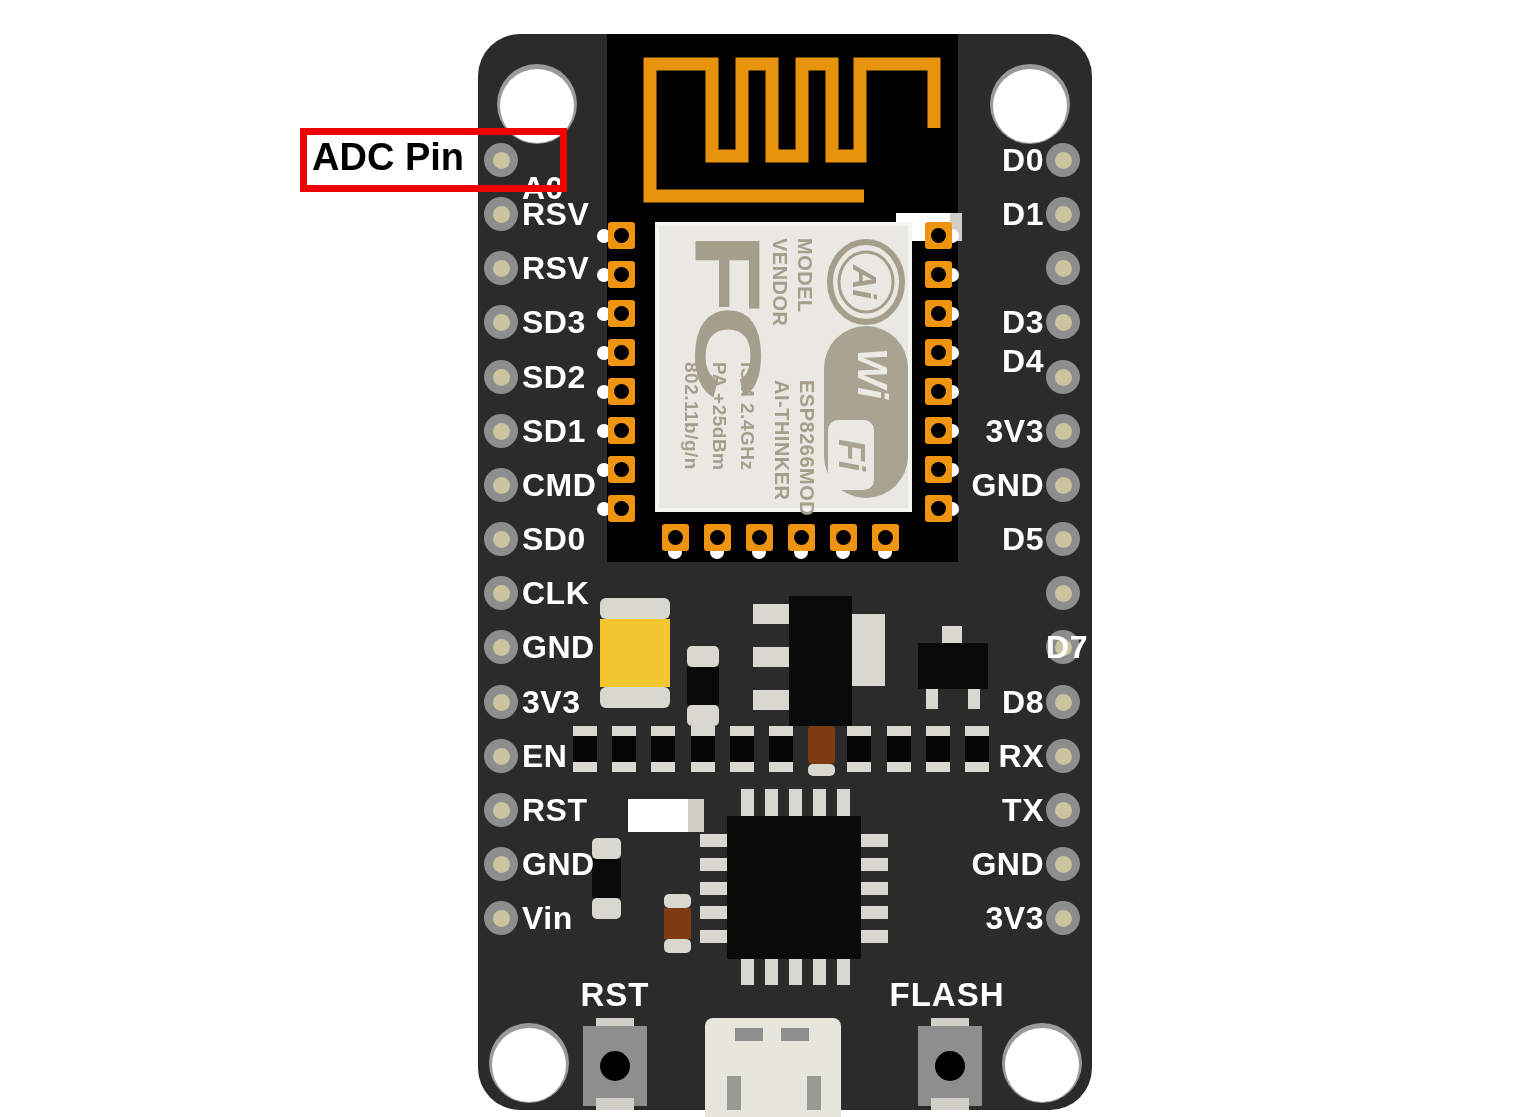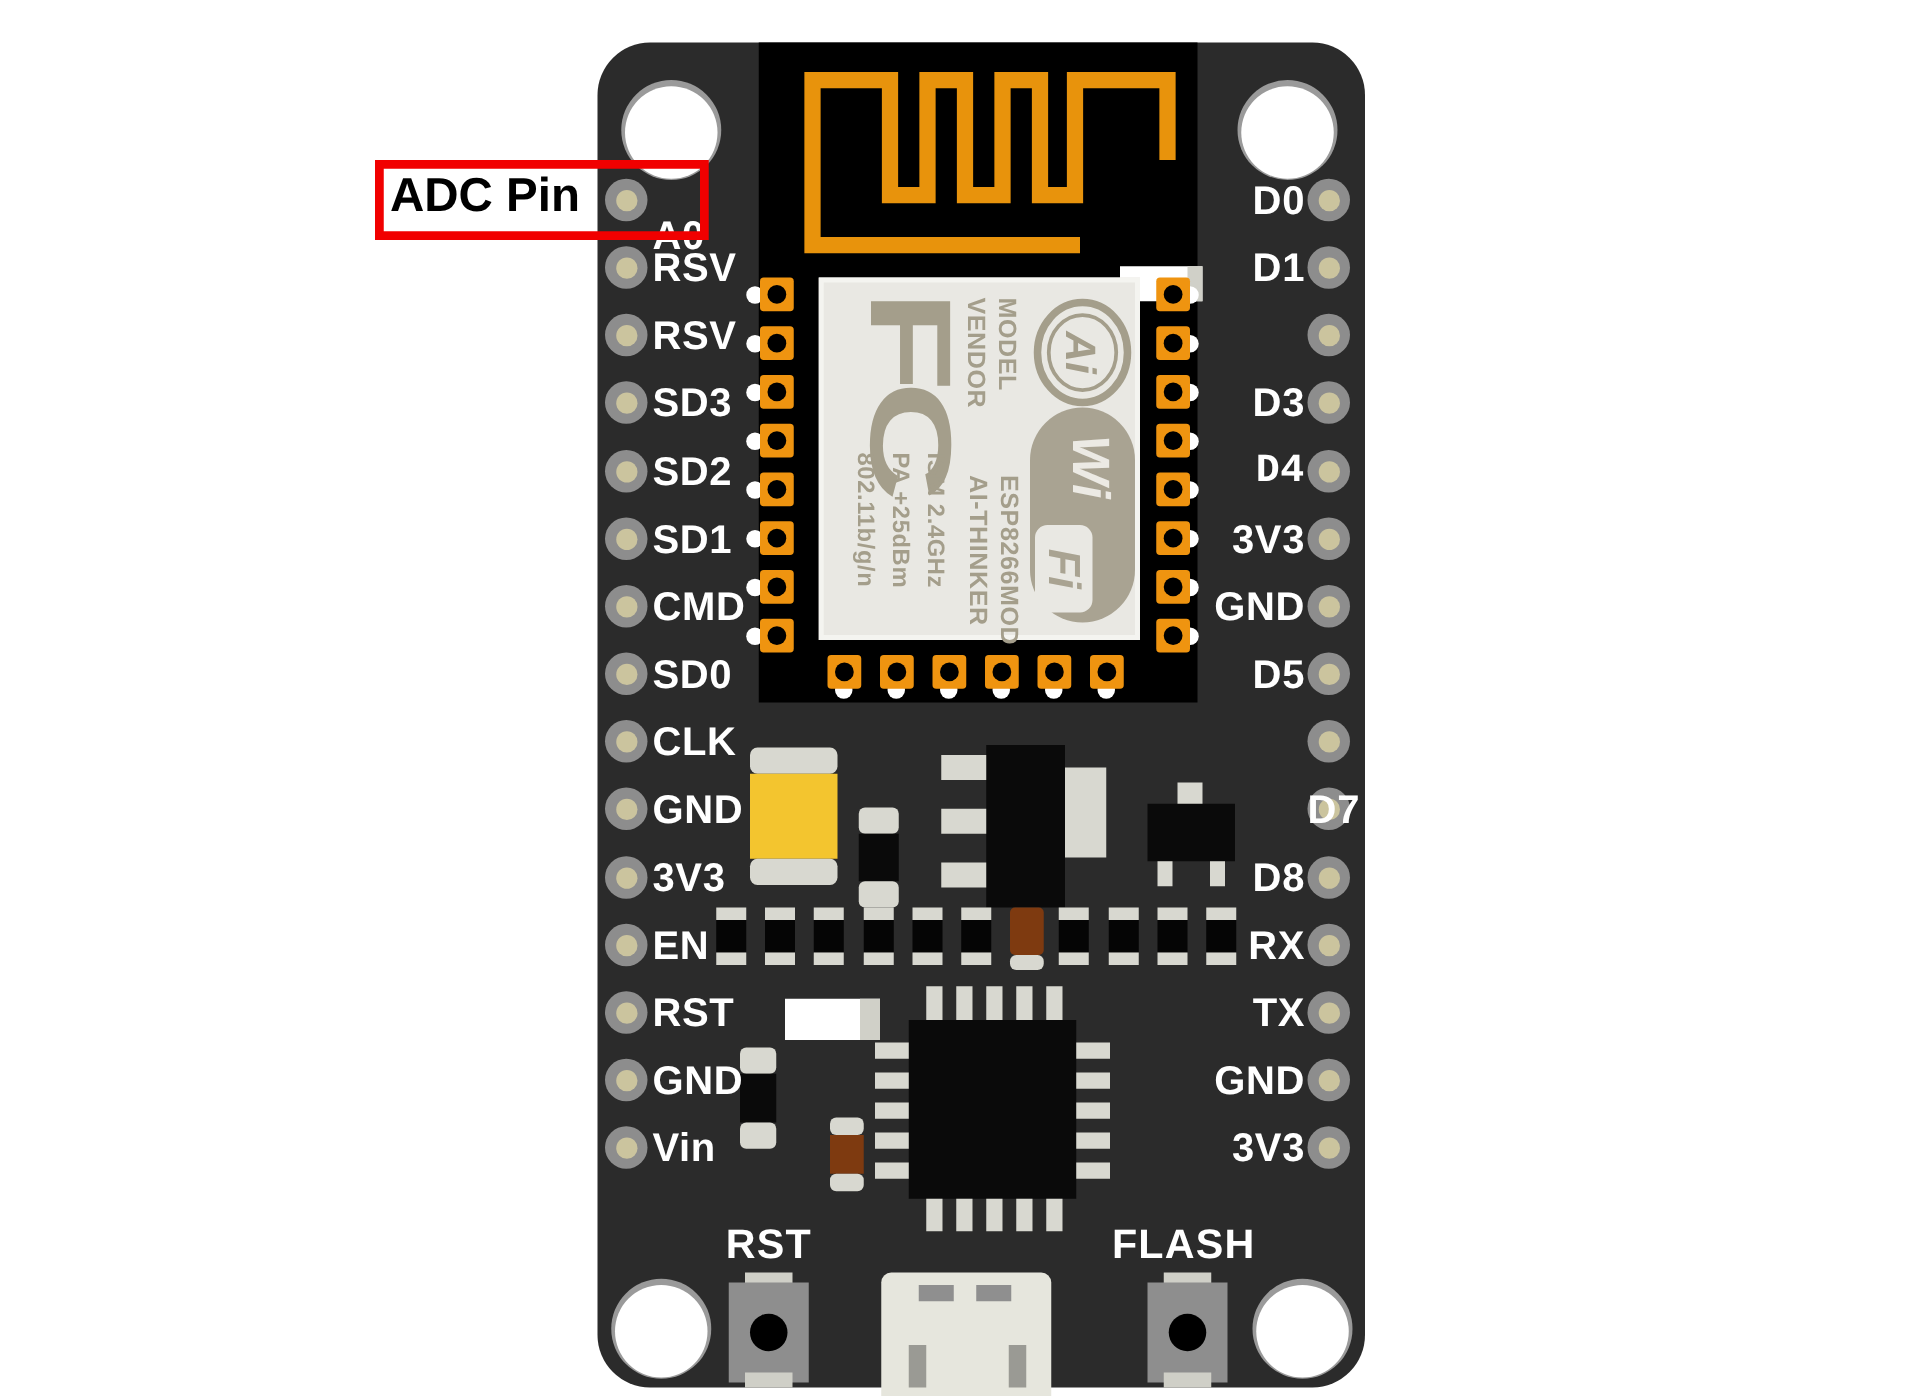--- a/index.html
+++ b/index.html
@@ -173,21 +173,21 @@
       <div class="pad abs" style="left: 484px; top: 901px;"></div>
       <div class="pinlabel abs" style="left: 522px; top: 896px;">Vin</div>
       <div class="pad abs" style="left: 1046px; top: 143px;"></div>
       <div class="pinlabel right abs" style="left: 840px; top: 138px;">D0</div>
       <div class="pad abs" style="left: 1046px; top: 197px;"></div>
       <div class="pinlabel right abs" style="left: 840px; top: 192px;">D1</div>
       <div class="pad abs" style="left: 1046px; top: 251px;"></div>
       <div class="pad abs" style="left: 1046px; top: 305px;"></div>
       <div class="pinlabel right abs" style="left: 840px; top: 300px;">D3</div>
       <div class="pad abs" style="left: 1046px; top: 360px;"></div>
-      <div class="pinlabel right abs" style="left: 840px; top: 355px; font-family: Liberation Mono, monospace;">D4</div>
+      <div class="pinlabel right abs" style="left: 840px; top: 339px;">D4</div>
       <div class="pad abs" style="left: 1046px; top: 414px;"></div>
       <div class="pinlabel right abs" style="left: 840px; top: 409px;">3V3</div>
       <div class="pad abs" style="left: 1046px; top: 468px;"></div>
       <div class="pinlabel right abs" style="left: 840px; top: 463px;">GND</div>
       <div class="pad abs" style="left: 1046px; top: 522px;"></div>
       <div class="pinlabel right abs" style="left: 840px; top: 517px;">D5</div>
       <div class="pad abs" style="left: 1046px; top: 576px;"></div>
       <div class="pad abs" style="left: 1046px; top: 630px;"></div>
       <div class="pinlabel right abs" style="left: 884px; top: 625px;">D7</div>
       <div class="pad abs" style="left: 1046px; top: 685px;"></div>

